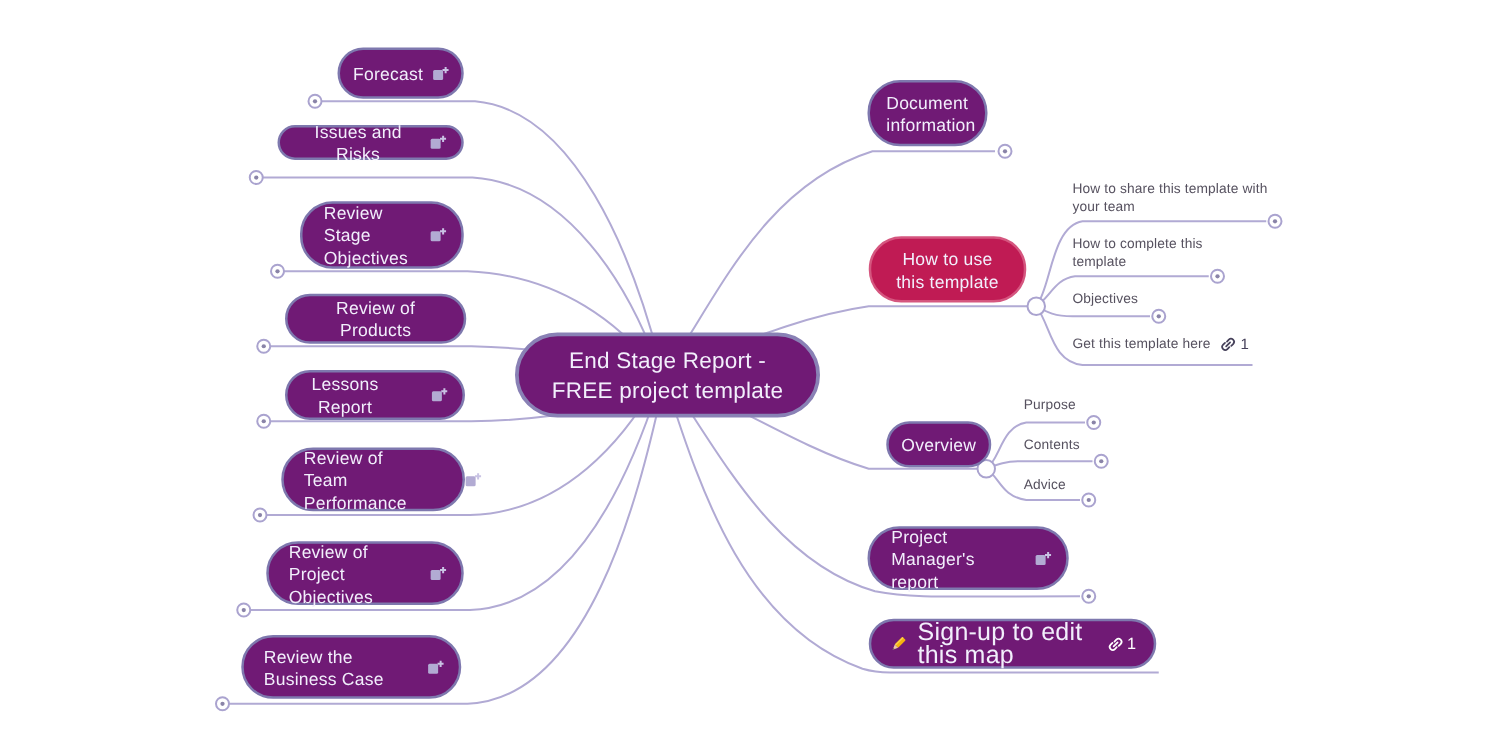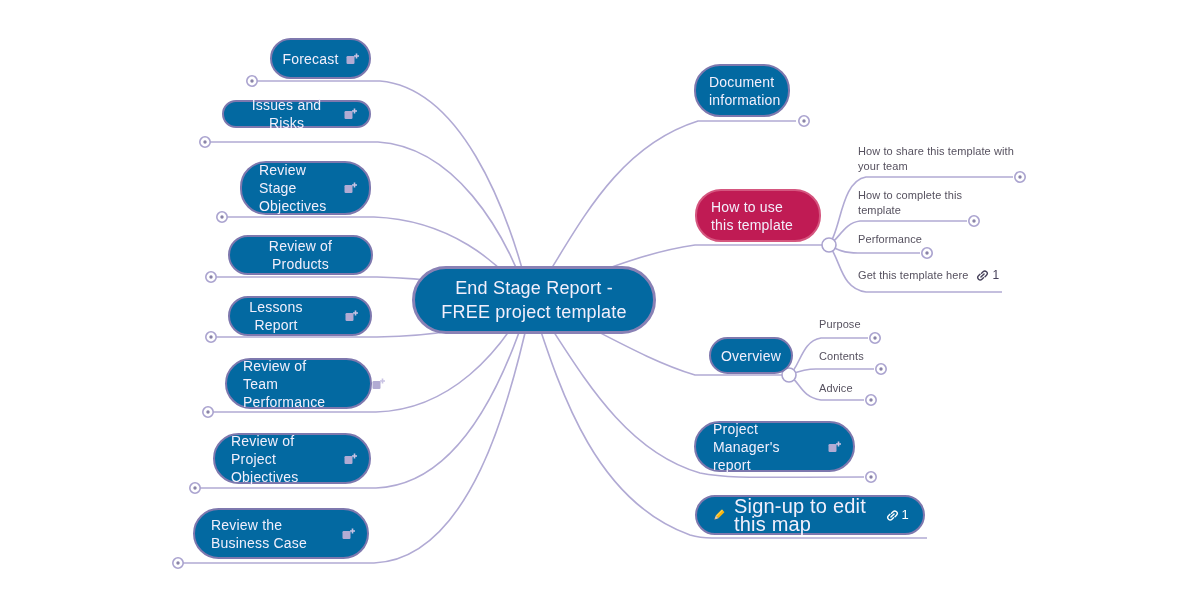--- a/index.html
+++ b/index.html
@@ -5,27 +5,27 @@
   html,body{margin:0;padding:0;background:#ffffff;}
   .stage{
     position:relative;width:1200px;height:600px;background:#ffffff;overflow:hidden;
     font-family:"Liberation Sans",sans-serif;
   }
   .wires{position:absolute;left:0;top:0;z-index:0;}
   .wires path{fill:none;stroke:#b1aad4;stroke-width:1.6px;}
 
   .pill{
     position:absolute;z-index:2;box-sizing:border-box;
-    background:#0369a1;border:2px solid #7e78ae;border-radius:26px;
+    background:#701a75;border:2px solid #7e78ae;border-radius:26px;
     color:#f2effc;font-size:14px;font-weight:500;letter-spacing:.2px;line-height:18px;
     display:flex;align-items:center;cursor:pointer;
   }
   .pill .lbl{flex:1 1 auto;}
   .pill.center-align{justify-content:center;text-align:center;}
-  .pill.accent{background:#c01b54;border-color:#d5567f;}
+  .pill.accent{background:#c01b54;border-color:#d5567f;text-align:center;}
   .pill.central{
     border-radius:34px;border-width:3px;border-color:#8981b5;
     font-size:18px;line-height:24px;font-weight:500;justify-content:center;text-align:center;
   }
   .note-ic{flex:0 0 auto;margin-left:7px;display:inline-flex;}
   .child-label{
     position:absolute;z-index:2;color:#56515f;font-size:11px;line-height:15px;
     font-weight:400;letter-spacing:.1px;cursor:pointer;display:flex;align-items:flex-start;gap:8px;
   }
   .linkchip{display:inline-flex;align-items:center;gap:3px;font-size:12px;color:#46415a;}
@@ -221,21 +221,21 @@
     <span class="lbl">How to use this template</span>
   </div>
 
   <div class="child-label" style="left:858px;top:144px;width:158px;">
     <span>How to share this template with your team</span>
   </div>
   <div class="child-label" style="left:858px;top:188px;width:116px;">
     <span>How to complete this template</span>
   </div>
   <div class="child-label" style="left:858px;top:232px;width:120px;">
-    <span>Performance</span>
+    <span>Objectives</span>
   </div>
   <div class="child-label" style="left:858px;top:268px;width:150px;align-items:center;">
     <span>Get this template here</span>
     <span class="linkchip">
       <span style="display:inline-flex;">
           <svg width="13" height="13" viewBox="0 0 14 14">
             <g fill="none" stroke="#46415a" stroke-width="1.5" stroke-linecap="round">
               <path d="M6 4.6 L7.6 3 a2.6 2.6 0 0 1 3.7 3.7 L9.7 8.3"></path>
               <path d="M8 9.4 L6.4 11 a2.6 2.6 0 0 1 -3.7 -3.7 L4.3 5.7"></path>
               <path d="M5.3 8.7 L8.7 5.3"></path>

